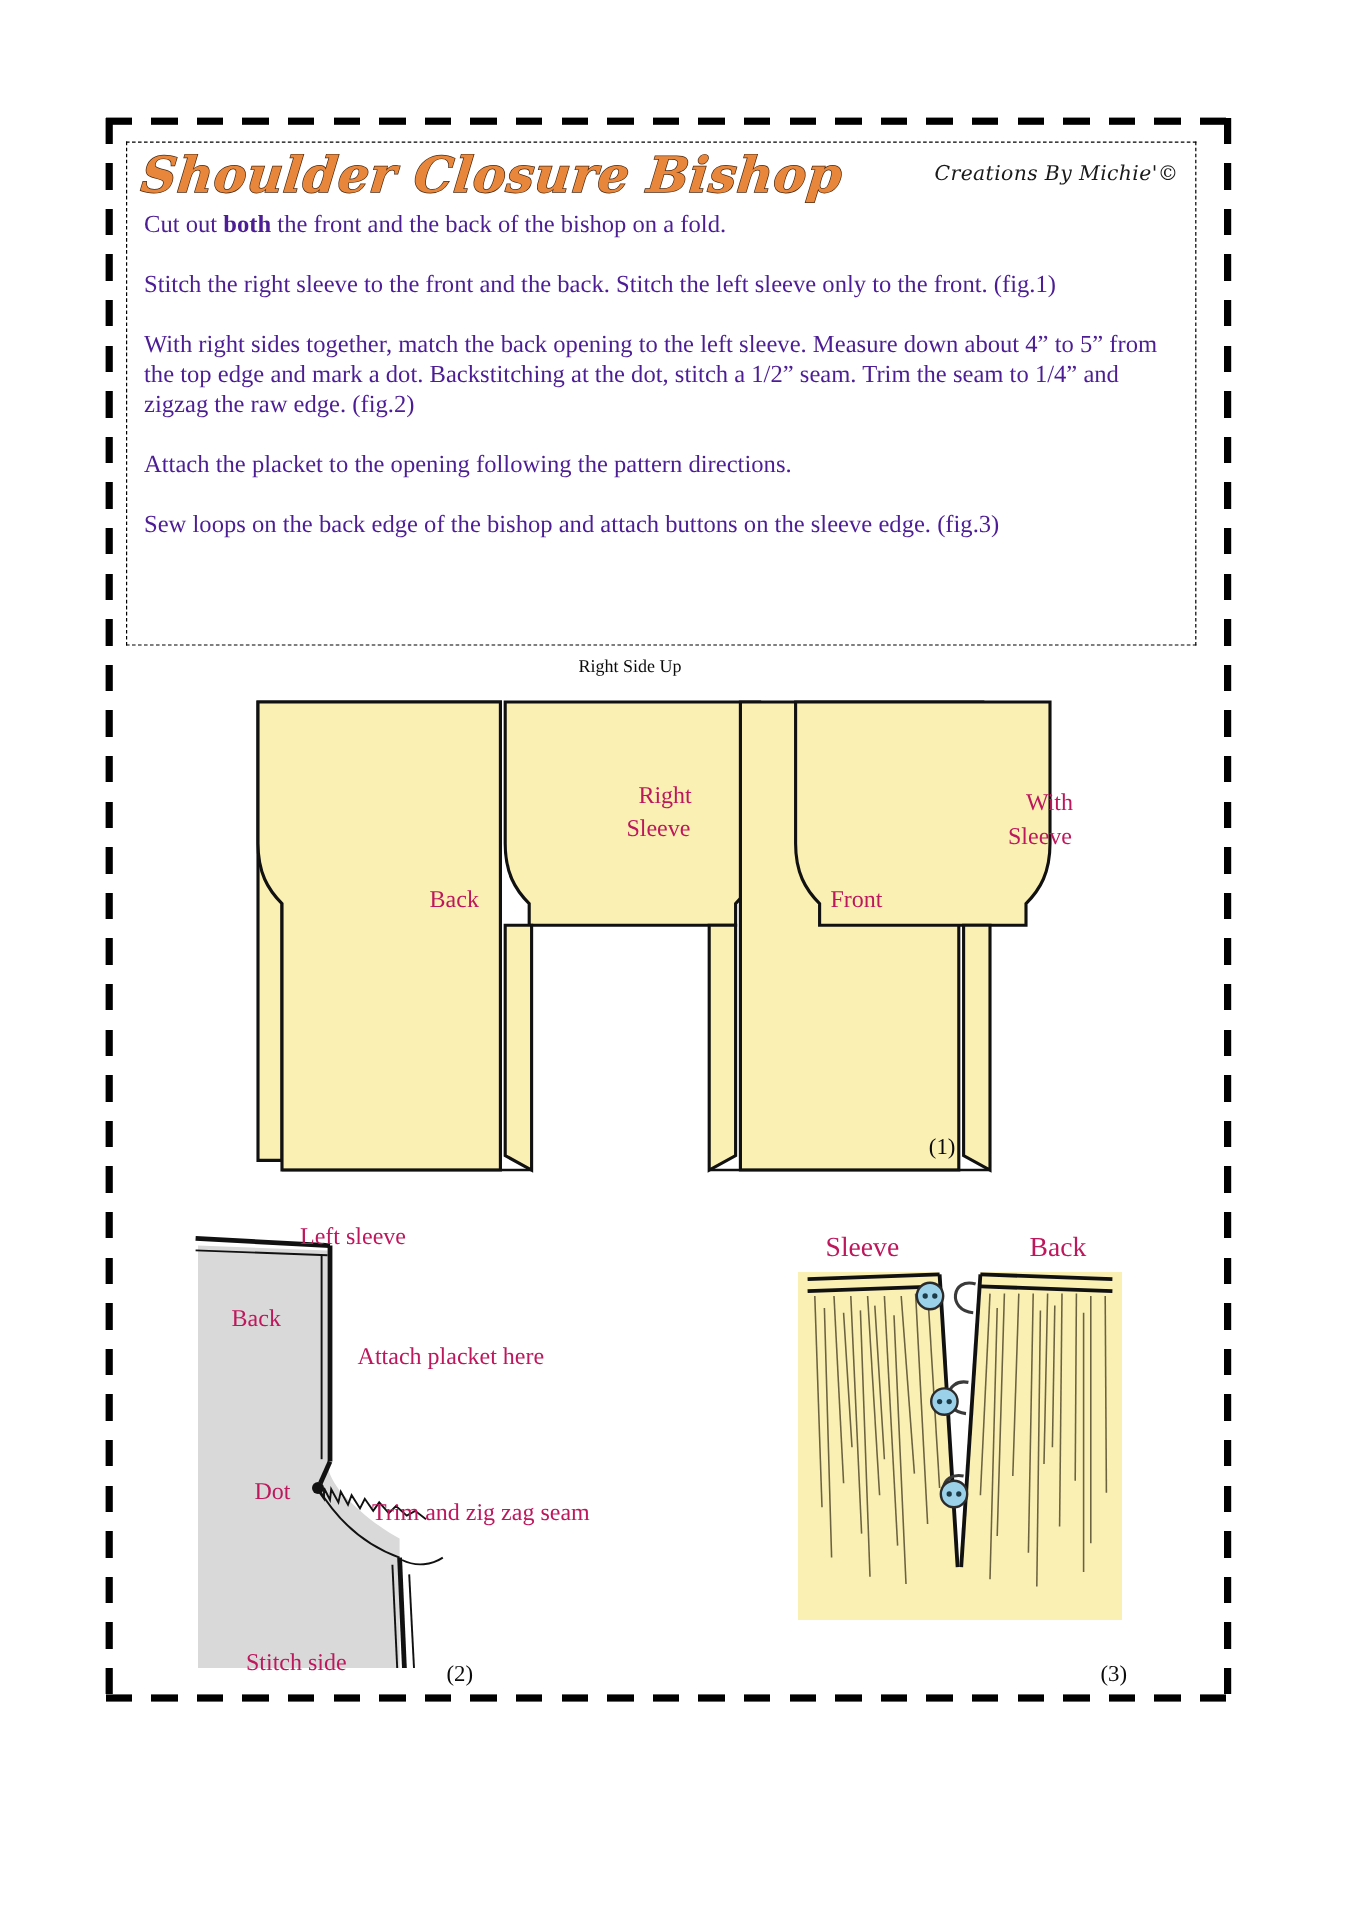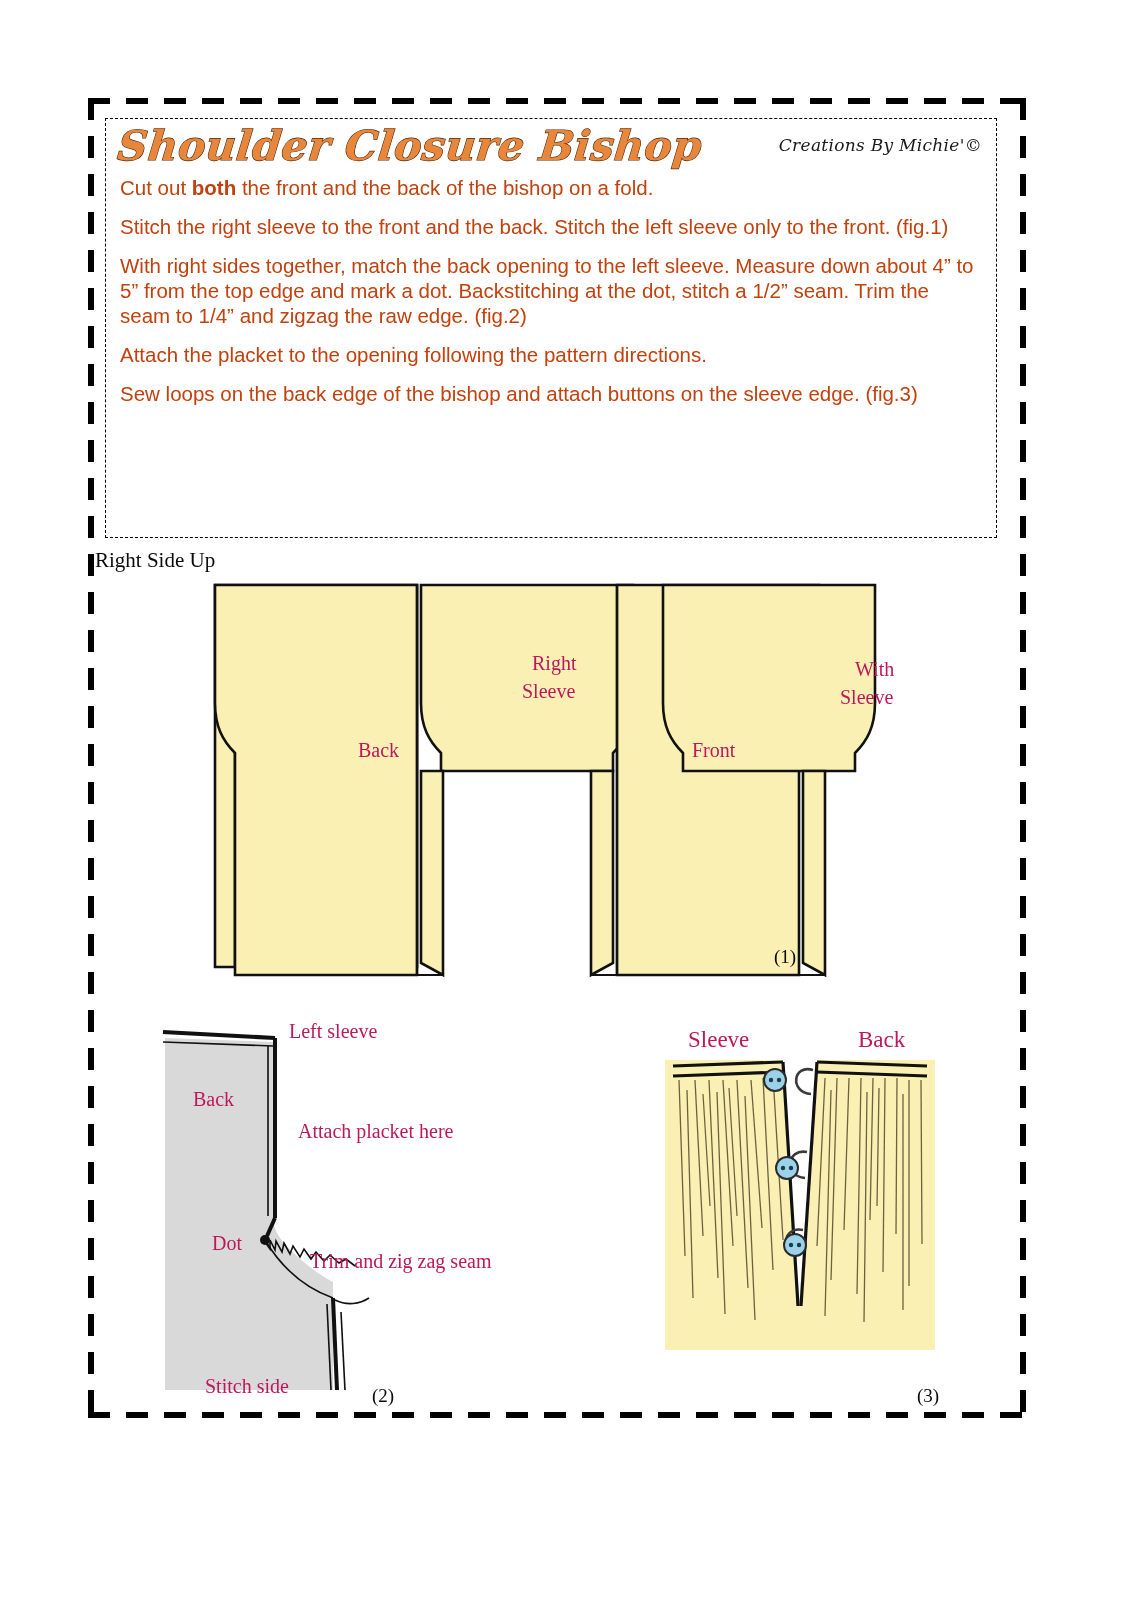--- a/index.html
+++ b/index.html
@@ -82,40 +82,41 @@
     color: #1a1a1a;
     white-space: nowrap;
     letter-spacing: 0.3px;
   }
 
   .para {
     margin: 0 0 0 14px;
     padding-right: 16px;
     font-size: 20.5px;
     line-height: 25px;
-    color: #c2410c;
-    font-family: Liberation Sans, sans-serif;
-  }
-  .para + .para { margin-top: 14px; }
+    color: #4c1d95;
+    font-family: Liberation Serif, serif;
+  }
+  .para + .para { margin-top: 25px; }
   .para b { font-weight: bold; }
 
   
   #fig-area {
     position: absolute;
     left: 95px;
     top: 540px;
     width: 950px;
     height: 880px;
   }
 
   #right-side-up-label {
     position: absolute;
     left: 0; right: 0;
     top: 8px;
-    font-size: 21px;
+    text-align: center;
+    font-size: 15px;
     color: #0b0b0b;
   }
   
   #right-side-up-label { padding-right: 90px; }
 
   .fig-num {
     position: absolute;
     font-size: 19px;
     color: #0b0b0b;
   }
@@ -275,21 +276,21 @@
     <path class="thin" d="M 110 222 l 5 7 l 0 -9 l 5 10 l 1 -9 l 6 11 l 2 -9 l 6 11 l 3 -8
          l 7 11 l 4 -8 l 7 10 l 5 -7 l 8 9 l 6 -6 l 9 8 l 7 -4 l 9 7"></path>
 
     <path class="heavy" d="M 178 278 L 182 370"></path>
     <path class="thin" d="M 172 284 L 176 370"></path>
     <path class="thin" d="M 186 292 L 190 370"></path>
 
     <path class="thin" d="M 180 280 C 192 286, 205 284, 214 278"></path>
   </svg>
 
-  <div class="fig-label" style="left:155px; top:480px;margin-left:39px;">Left sleeve</div>
+  <div class="fig-label" style="left:155px; top:480px;">Left sleeve</div>
   <div class="fig-label" style="left:98px; top:548px;">Back</div>
   <div class="fig-label" style="left:203px; top:580px;">Attach placket here</div>
   <div class="fig-label" style="left:117px; top:692px;">Dot</div>
   <div class="fig-label" style="left:215px; top:710px;">Trim and zig zag seam</div>
   <div class="fig-label" style="left:110px; top:835px;">Stitch side</div>
   <div class="fig-num" style="left:277px; top:845px;">(2)</div>
 
   <svg id="fig3-svg" width="270" height="320" viewBox="0 0 270 320">
     <defs>
       <style>

